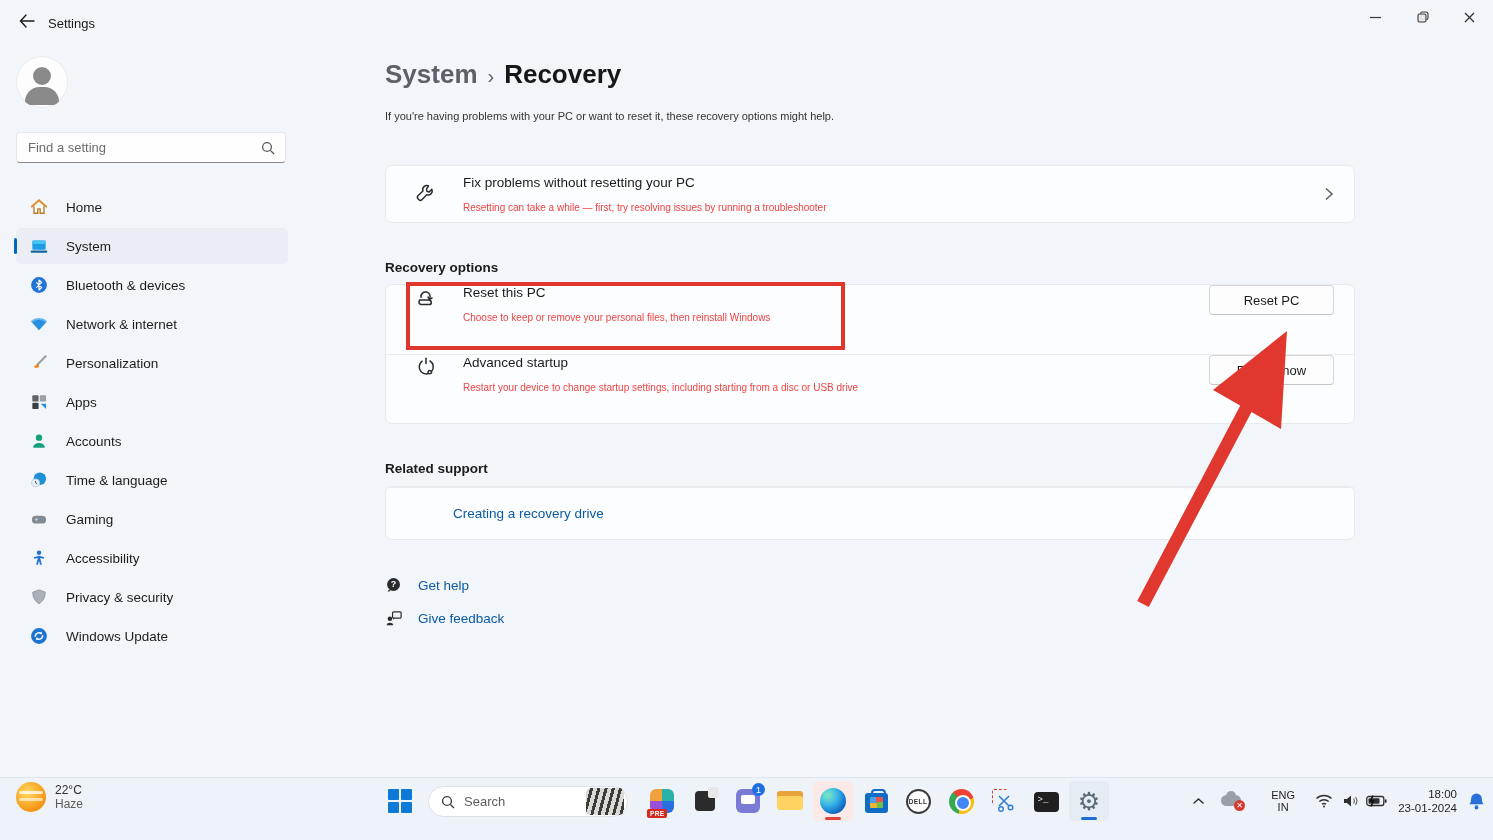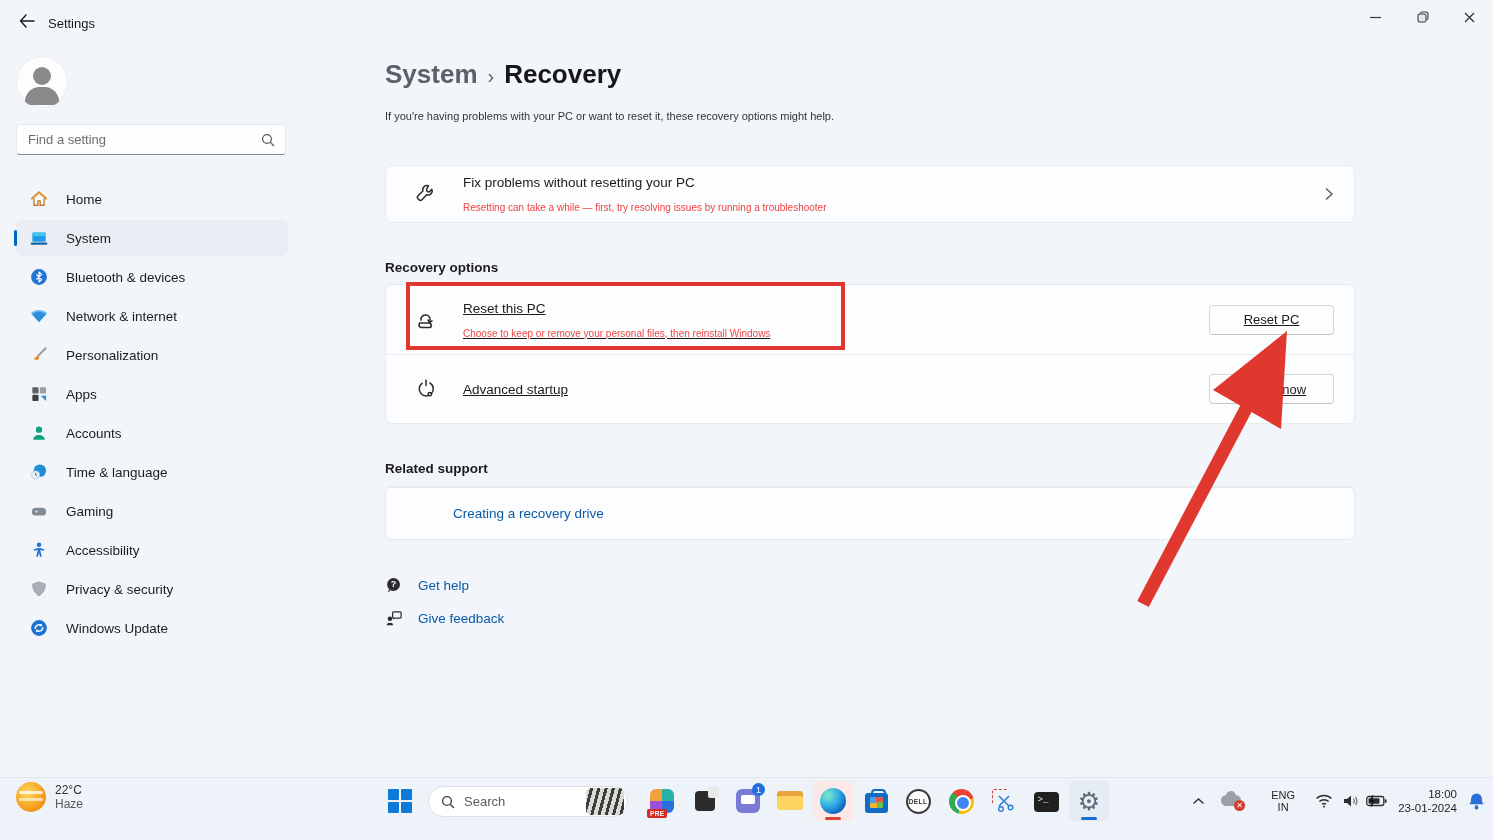--- a/index.html
+++ b/index.html
@@ -15,21 +15,21 @@
   .win-controls { position:absolute; right:0; top:0; display:flex; }
   .win-btn { width:47px; height:34px; display:flex; align-items:center; justify-content:center; }
   
   .sidebar { position:absolute; left:0; top:40px; width:300px; bottom:47px; padding-left:16px; }
   .profile { display:flex; align-items:center; gap:17px; margin-top:16px; }
   .avatar { width:52px; height:52px; border-radius:50%; background:#fdfdfd; position:relative; overflow:hidden; box-shadow:0 0 0 1px #e8eaee inset; flex:none; }
   .avatar .head { position:absolute; left:17px; top:11px; width:18px; height:18px; border-radius:50%; background:#8a8a8a; }
   .avatar .body { position:absolute; left:9px; top:31px; width:34px; height:18px; border-radius:17px 17px 4px 4px; background:#8a8a8a; }
   .profile-name { font-size:14px; font-weight:700; letter-spacing:.2px; }
   .profile-blur { margin-top:6px; width:158px; height:15px; border-radius:3px; background:#e6e9ed; filter:blur(1.2px); }
-  .search-box { margin-top:16px; width:270px; height:31px; background:#fefefe; border:1px solid #e5e8eb; border-bottom:1px solid #8a8a8a; border-radius:4px; display:flex; align-items:center; justify-content:space-between; padding:0 10px 0 11px; }
+  .search-box { margin-top:24px; width:270px; height:31px; background:#fefefe; border:1px solid #e5e8eb; border-bottom:1px solid #8a8a8a; border-radius:4px; display:flex; align-items:center; justify-content:space-between; padding:0 10px 0 11px; }
   .search-box .ph { font-size:13px; color:#6d6d6d; }
   .nav { margin-top:26px; }
   .nav-item { position:relative; width:272px; height:36px; margin-bottom:3px; display:flex; align-items:center; gap:17px; padding-left:13px; border-radius:5px; font-size:13.5px; color:#1c1c1c; cursor:default; }
   .nav-item.selected { background:#eaeef4; }
   .nav-item.selected::before { content:""; position:absolute; left:-2px; top:10px; width:3px; height:16px; border-radius:2px; background:#0067c0; }
   .nav-icon { width:20px; height:20px; flex:none; display:flex; align-items:center; justify-content:center; }
   
   .main { position:absolute; left:385px; top:40px; width:970px; }
   .breadcrumb { margin-top:17px; font-size:26px; font-weight:600; line-height:34px; }
   .crumb-parent { color:#5b6069; }
@@ -37,21 +37,21 @@
   .crumb-current { color:#17171a; }
   .intro { margin-top:17px; font-size:11px; color:#333; height:17px; }
   .card { width:970px; background:#fbfdfe; border:1px solid #e7eaed; border-radius:7px; }
   .fix-card { margin-top:38px; height:58px; display:flex; align-items:center; padding:0 20px 0 28px; }
   .row-icon { width:24px; height:24px; margin-right:25px; flex:none; }
   .row-title { font-size:13.5px; color:#1b1b1b; }
   .row-sub { font-size:10px; color:#ef4444; margin-top:12px; }
   .chev { margin-left:auto; display:flex; align-items:center; }
   .section-header { margin-top:37px; font-size:13.5px; font-weight:700; height:17px; }
   .group-card { margin-top:7px; }
-  .group-row { height:69px; display:flex; align-items:center; padding:0 20px 0 28px;text-decoration:underline; }
+  .group-row { height:69px; display:flex; align-items:flex-start; padding:0 20px 0 28px; }
   .group-row + .group-row { border-top:1px solid #e9ebee; }
   .btn { margin-left:auto; min-width:125px; height:30px; background:#fdfdfd; border:1px solid #d6d6d6; border-bottom-color:#c5c5c5; border-radius:4px; font-size:13px; color:#1b1b1b; display:flex; align-items:center; justify-content:center; padding:0 14px; }
   .support-card { margin-top:8px; }
   .support-row1 { height:64px; display:flex; align-items:center; padding:0 24px 0 28px; }
   .support-row2 { height:52px; display:flex; align-items:center; padding-left:67px; border-top:1px solid #e9ebee; }
   .link-blue { color:#0b5aa5; font-size:13.5px; }
   .footer-links { margin-top:34px; }
   .footer-link-row { display:flex; align-items:center; gap:15px; height:22px; margin-bottom:11px; }
   .footer-icon { width:18px; height:18px; display:flex; align-items:center; justify-content:center; }
   
@@ -307,20 +307,21 @@
     </div>
     <div class="group-row">
       <span class="row-icon"><svg width="24" height="24" viewBox="0 0 24 24">
             <path d="M8.2 6.2a7 7 0 107.8-.2" fill="none" stroke="#2b2b2b" stroke-width="1.5" stroke-linecap="round"></path>
             <path d="M12 3.2v5.2" stroke="#2b2b2b" stroke-width="1.5" stroke-linecap="round"></path>
             <circle cx="15.8" cy="17.2" r="2.4" fill="#2b2b2b"></circle>
             <circle cx="15.8" cy="17.2" r="0.9" fill="#fbfdfe"></circle>
           </svg></span>
       <div>
         <div class="row-title">Advanced startup</div>
+        <div class="row-sub">Restart your device to change startup settings, including starting from a disc or USB drive</div>
       </div>
       <button class="btn">Restart now</button>
     </div>
   </div>
 
   <div class="section-header">Related support</div>
 
   <div class="card support-card">
     <div class="support-row2">
       <a class="link-blue">Creating a recovery drive</a>

